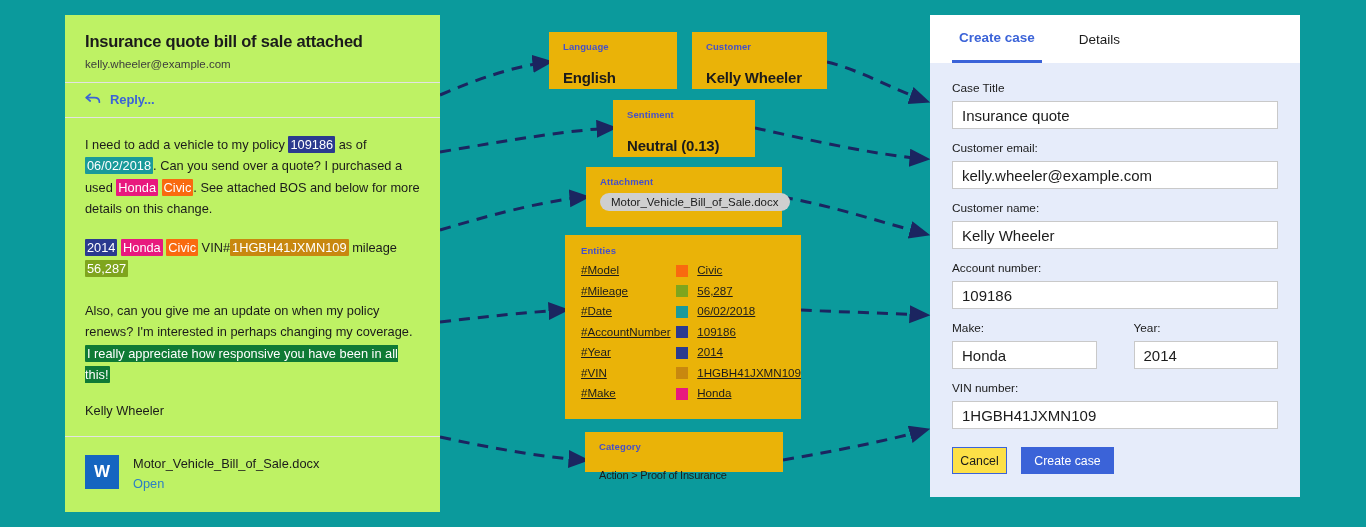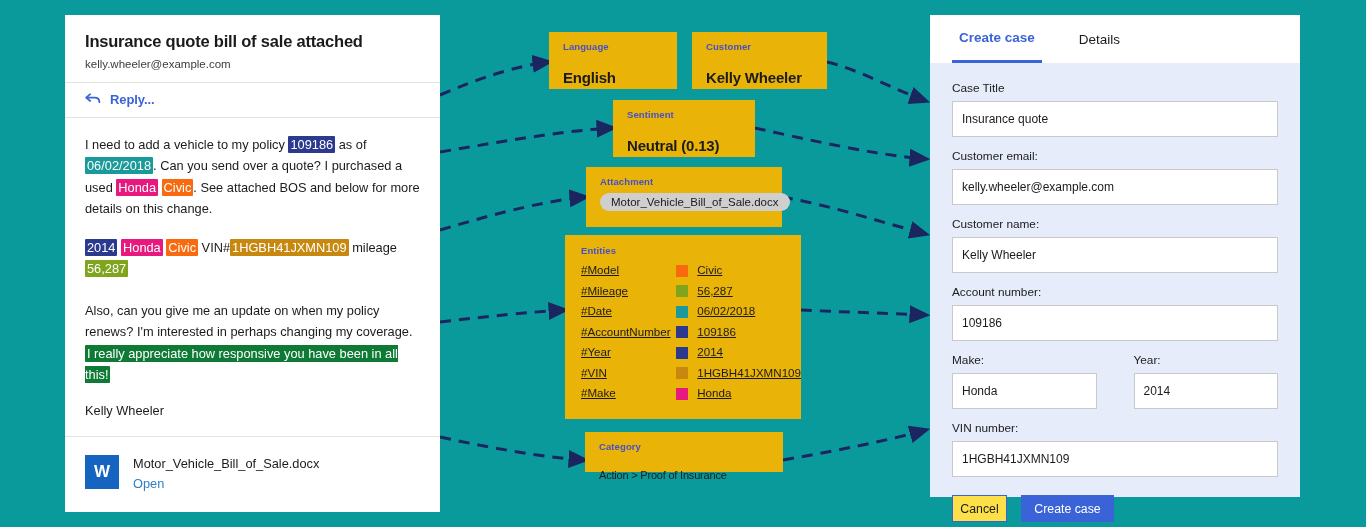--- a/index.html
+++ b/index.html
@@ -10,21 +10,21 @@
     position:relative;
   }
   #stage{position:absolute;inset:0;width:1366px;height:527px;}
 
   
   #connectors{position:absolute;left:0;top:0;width:1366px;height:527px;z-index:1;pointer-events:none;}
 
   
   .email-card{
     position:absolute;left:65px;top:15px;width:375px;height:497px;
-    background:#ffffff;z-index:3;
+    background:#bef264;z-index:3;
     display:flex;flex-direction:column;
   }
   .email-head{padding:16px 20px 12px 20px;}
   .email-subject{font-size:16.5px;font-weight:bold;color:#1b1b1b;letter-spacing:-.2px;line-height:1.25;}
   .email-from{font-size:11.5px;color:#3c3c3c;margin-top:6px;}
   .email-div{height:1px;background:#e3e3e3;width:100%;}
   .email-reply{display:flex;align-items:center;gap:9px;padding:9px 20px 10px 20px;}
   .reply-ico{width:16px;height:13px;display:block;}
   .reply-text{font-size:13px;font-weight:bold;color:#3b63d8;letter-spacing:-.1px;}
   .email-body{padding:16px 20px 0 20px;flex:1;}
@@ -70,22 +70,22 @@
   .sw{display:inline-block;width:12px;height:12px;vertical-align:middle;}
 
   
   #case-panel{position:absolute;left:930px;top:15px;width:370px;height:482px;background:#e6ecfa;z-index:3;box-sizing:border-box;}
   .tabbar{height:48px;background:#ffffff;display:flex;align-items:center;padding-left:22px;gap:30px;box-sizing:border-box;position:relative;}
   .tab{font-size:13.5px;color:#1b1b1b;height:48px;display:flex;align-items:center;padding:0 7px;box-sizing:border-box;}
   .tab.active{color:#3b63d8;font-weight:bold;border-bottom:3px solid #3b63d8;}
   .form{padding:18px 22px 0 22px;}
   .fl{font-size:11.8px;color:#1b1b1b;margin:0 0 6px 0;display:block;}
   .fi{
-    width:100%;box-sizing:border-box;height:36px;background:#fff;border:1px solid #c9c9c9;
-    font-size:12px;color:#1b1b1b;padding:0 9px;font-family:"Liberation Sans",sans-serif;
+    width:100%;box-sizing:border-box;height:28px;background:#fff;border:1px solid #c9c9c9;
+    font-size:15px;color:#1b1b1b;padding:0 9px;font-family:"Liberation Sans",sans-serif;
     margin-bottom:12px;display:flex;align-items:center;
   }
   .row2{display:flex;gap:37px;align-items:center;}
   .row2 > div{flex:1;}
   .btnrow{display:flex;gap:14px;margin-top:18px;}
   .btn{font-size:12.3px;box-sizing:border-box;height:27px;display:flex;align-items:center;justify-content:center;}
   .btn-cancel{background:#fde047;border:1px solid #3b63d8;color:#1b1b1b;width:55px;}
   .btn-create{background:#3b63d8;color:#fff;width:93px;}
 </style>
 </head>

